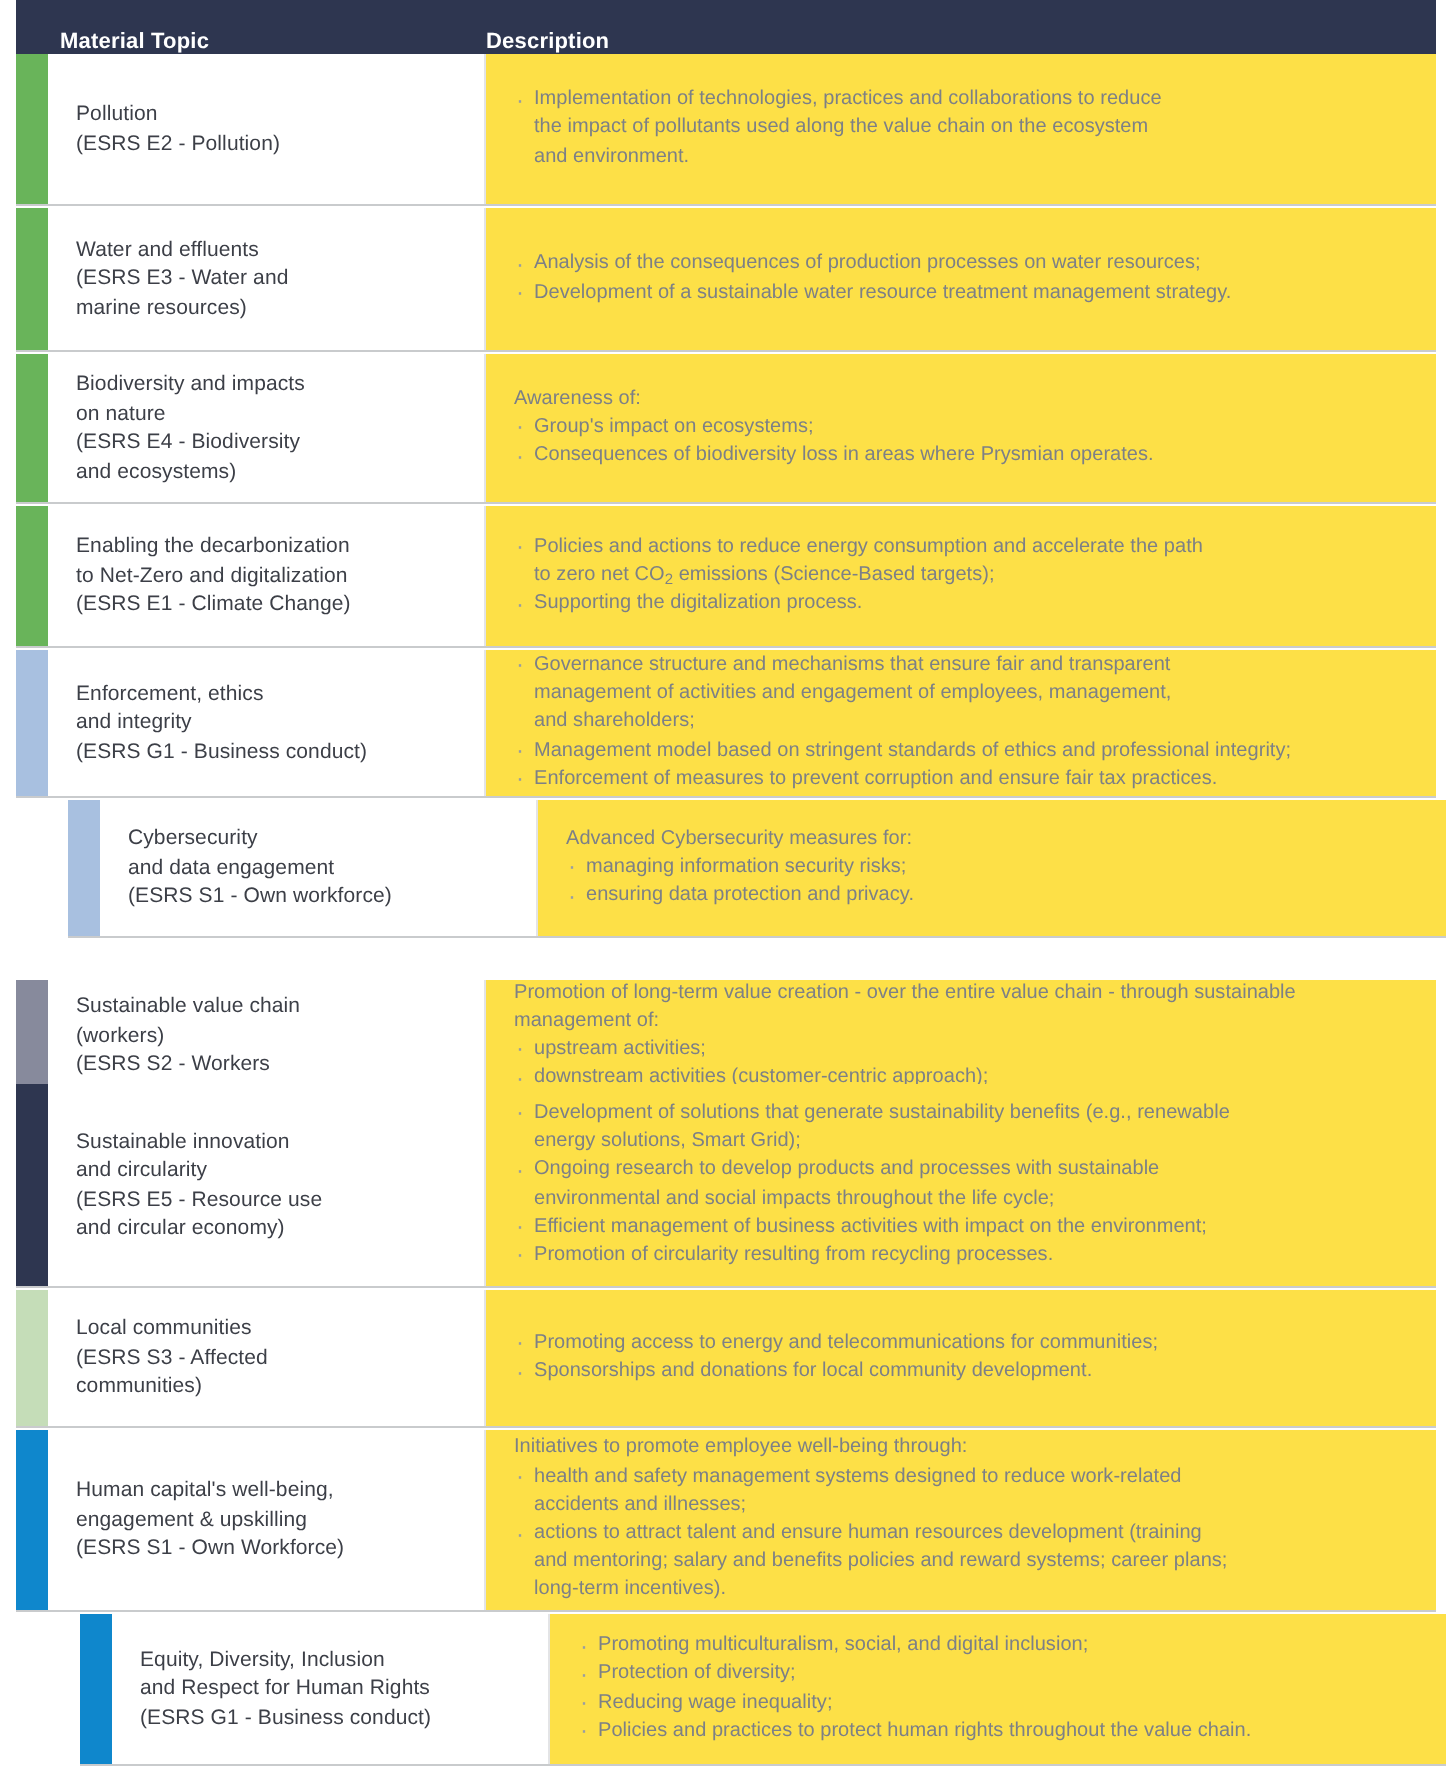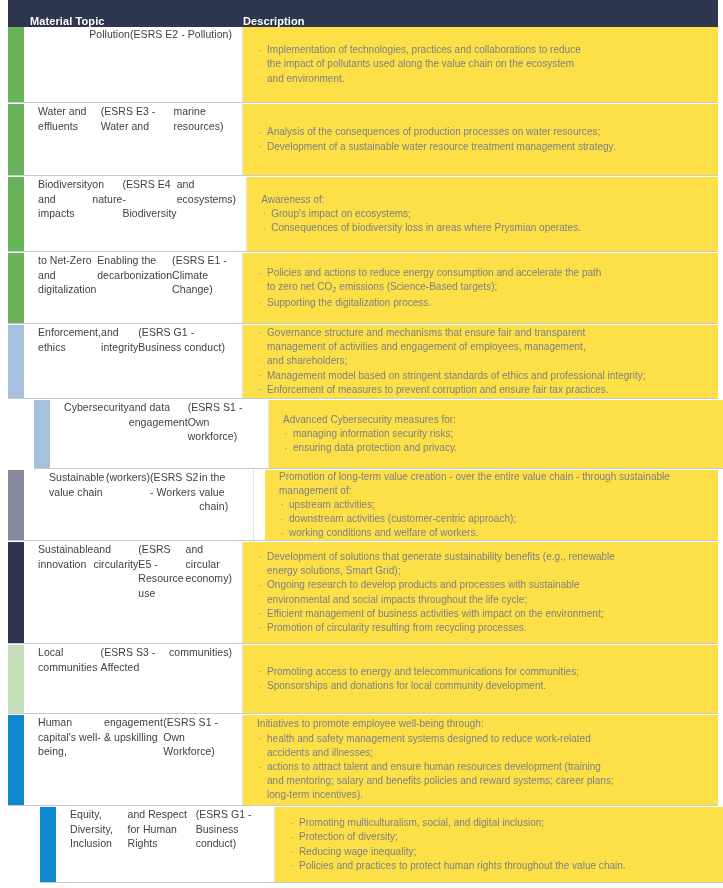--- a/index.html
+++ b/index.html
@@ -54,22 +54,22 @@
     width: 16px;
     flex: 0 0 16px;
     align-self: stretch;
   }
   .cell-topic {
     flex: 0 0 219px;
     background: #ffffff;
     box-sizing: border-box;
     padding: 0 10px 0 14px;
     display: flex;
-    flex-direction: row;
-    justify-content: flex-end;
+    flex-direction: column;
+    justify-content: center;
     border-right: 1px solid #e3e4e6;
   }
   .cell-desc {
     flex: 1 1 auto;
     background: #fde047;
     box-sizing: border-box;
     padding: 0 12px 0 14px;
     display: flex;
     flex-direction: column;
     justify-content: center;
@@ -161,22 +161,22 @@
             <span class="cont">Group's impact on ecosystems;</span>
           </div>
           <div class="desc-item">
             <span class="cont">Consequences of biodiversity loss in areas where Prysmian operates.</span>
           </div>
         </div>
       </div>
       <div class="row" style="top: 253px; height: 71px;">
         <div class="swatch" style="background: rgb(105, 180, 90);"></div>
         <div class="cell-topic">
+          <div class="topic-line">Enabling the decarbonization</div>
           <div class="topic-line">to Net-Zero and digitalization</div>
-          <div class="topic-line">Enabling the decarbonization</div>
           <div class="topic-line">(ESRS E1 - Climate Change)</div>
         </div>
         <div class="cell-desc">
           <div class="desc-item">
             <span class="cont">Policies and actions to reduce energy consumption and accelerate the path</span>
             <span class="cont">to zero net CO<sub>2</sub> emissions (Science-Based targets);</span>
           </div>
           <div class="desc-item">
             <span class="cont">Supporting the digitalization process.</span>
           </div>
@@ -213,21 +213,21 @@
         <div class="cell-desc">
           <div class="desc-intro">Advanced Cybersecurity measures for:</div>
           <div class="desc-item">
             <span class="cont">managing information security risks;</span>
           </div>
           <div class="desc-item">
             <span class="cont">ensuring data protection and privacy.</span>
           </div>
         </div>
       </div>
-      <div class="row" style="top: 470px; height: 71px; gap: 11px;">
+      <div class="row" style="top: 490px; height: 71px;">
         <div class="swatch" style="background: rgb(135, 138, 156);"></div>
         <div class="cell-topic">
           <div class="topic-line">Sustainable value chain</div>
           <div class="topic-line">(workers)</div>
           <div class="topic-line">(ESRS S2 - Workers</div>
           <div class="topic-line">in the value chain)</div>
         </div>
         <div class="cell-desc">
           <div class="desc-intro">Promotion of long-term value creation - over the entire value chain - through sustainable management of:</div>
           <div class="desc-item">

